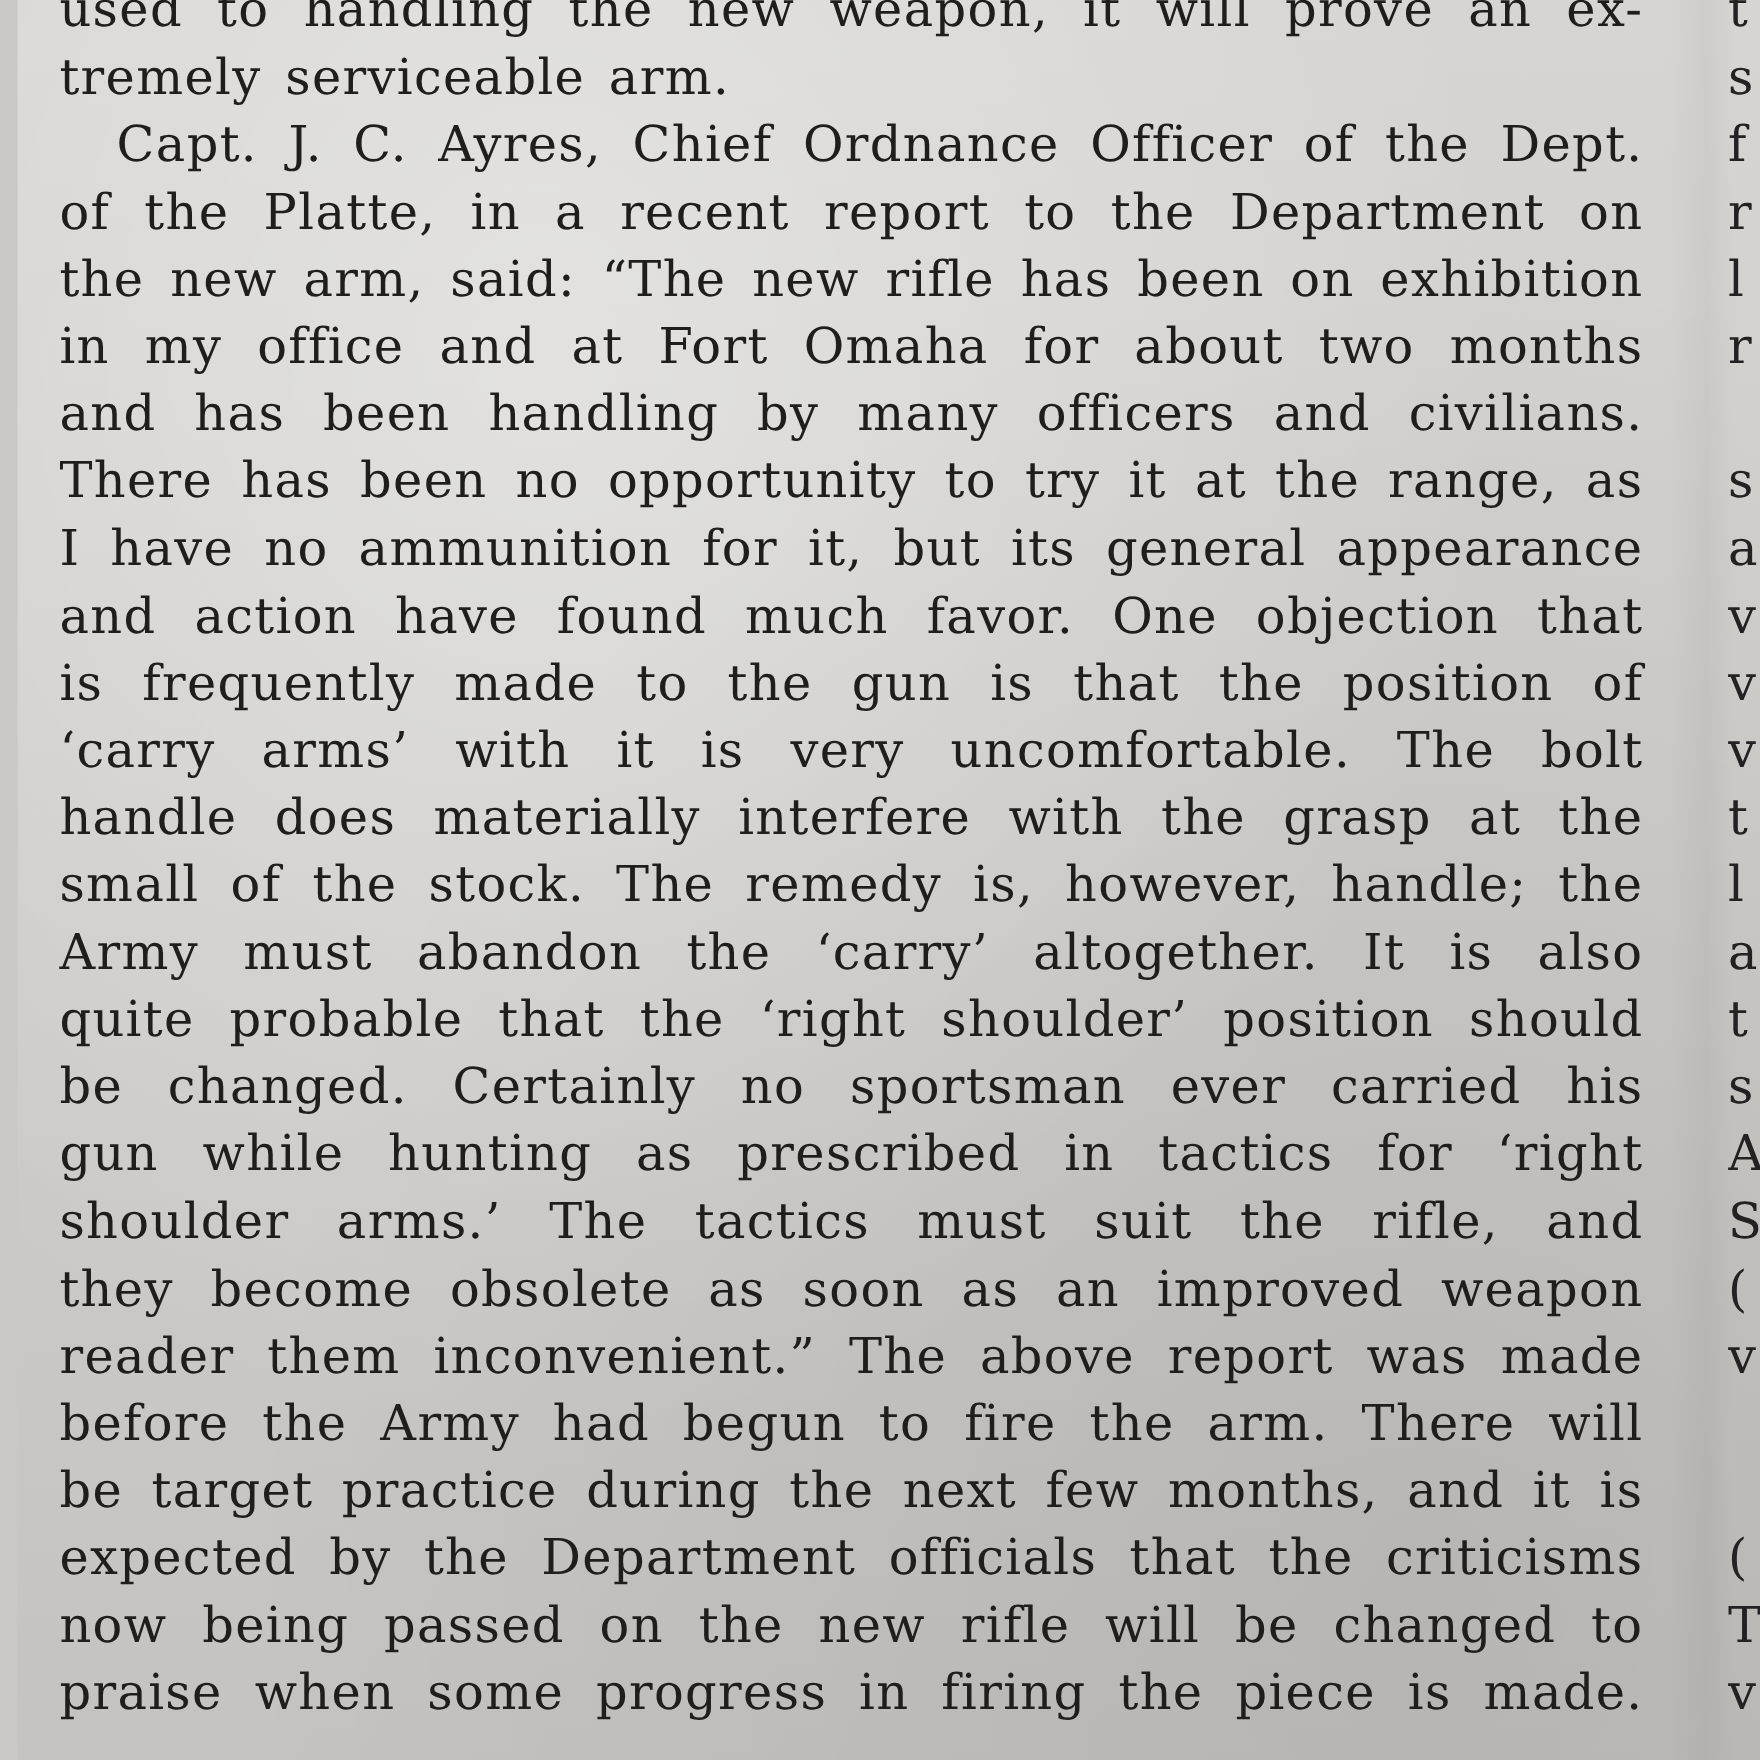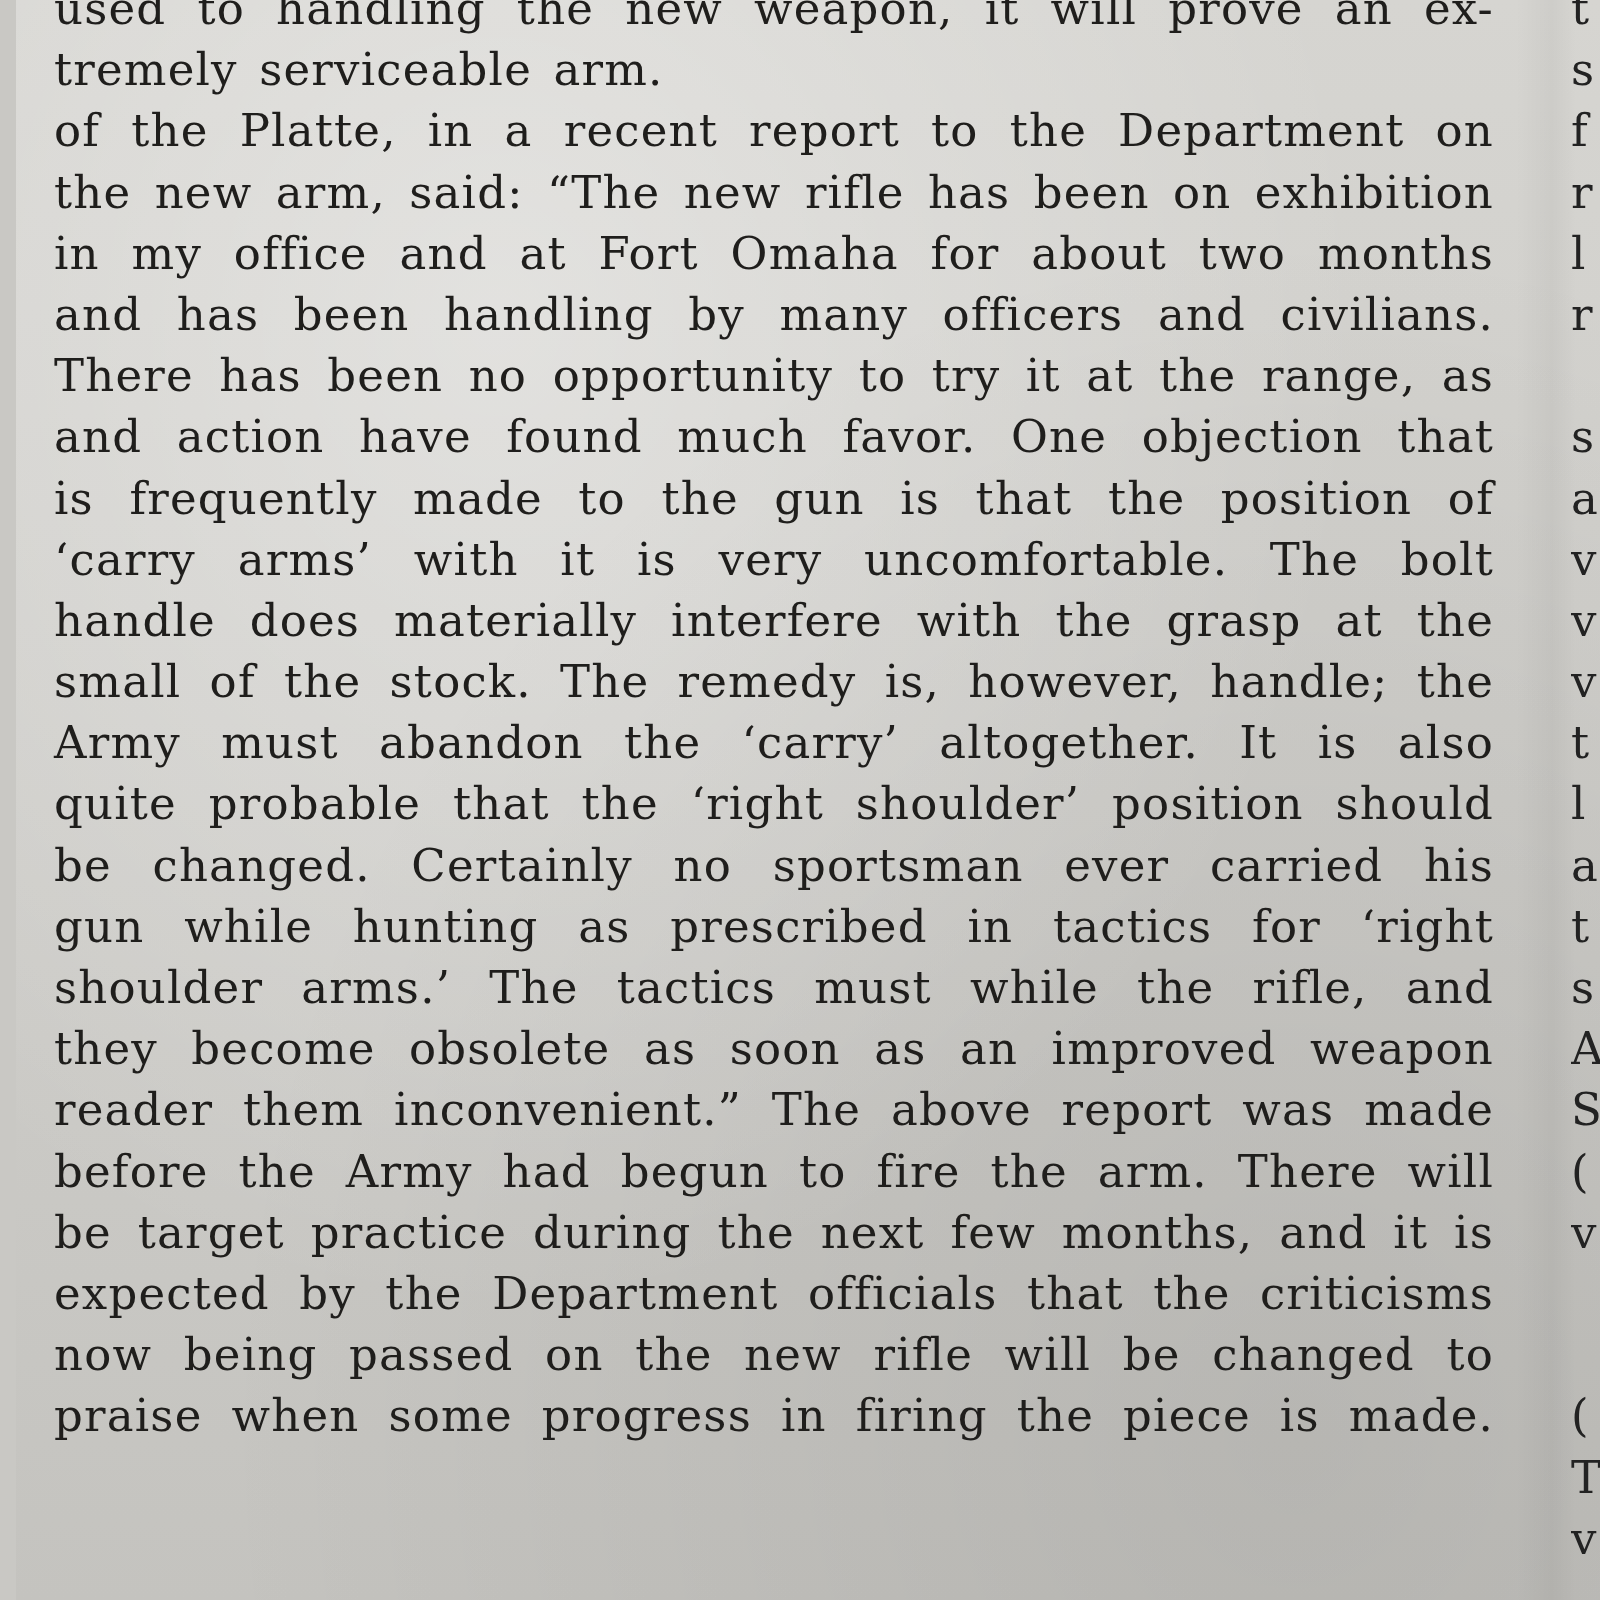--- a/index.html
+++ b/index.html
@@ -79,35 +79,37 @@
   </style>
 </head>
 <body>
 
 <div class="page">
   <div class="gutter-shadow"></div>
 
   <div class="column">
     <span class="line">used to handling the new weapon, it will prove an ex-</span>
     <span class="line last">tremely serviceable arm.</span>
+    <span class="line indent">Capt. J. C. Ayres, Chief Ordnance Officer of the Dept.</span>
     <span class="line">of the Platte, in a recent report to the Department on</span>
     <span class="line">the new arm, said: “The new rifle has been on exhibition</span>
     <span class="line">in my office and at Fort Omaha for about two months</span>
     <span class="line">and has been handling by many officers and civilians.</span>
     <span class="line">There has been no opportunity to try it at the range, as</span>
+    <span class="line">I have no ammunition for it, but its general appearance</span>
     <span class="line">and action have found much favor.  One objection that</span>
     <span class="line">is frequently made to the gun is that the position of</span>
     <span class="line">‘carry arms’ with it is very uncomfortable.  The bolt</span>
     <span class="line">handle does materially interfere with the grasp at the</span>
     <span class="line">small of the stock.  The remedy is, however, handle; the</span>
     <span class="line">Army must abandon the ‘carry’ altogether.  It is also</span>
     <span class="line">quite probable that the ‘right shoulder’ position should</span>
     <span class="line">be changed.  Certainly no sportsman ever carried his</span>
     <span class="line">gun while hunting as prescribed in tactics for ‘right</span>
-    <span class="line">shoulder arms.’  The tactics must while the rifle, and</span>
+    <span class="line">shoulder arms.’  The tactics must suit the rifle, and</span>
     <span class="line">they become obsolete as soon as an improved weapon</span>
     <span class="line">reader them inconvenient.” The above report was made</span>
     <span class="line">before the Army had begun to fire the arm.  There will</span>
     <span class="line">be target practice during the next few months, and it is</span>
     <span class="line">expected by the Department officials that the criticisms</span>
     <span class="line">now being passed on the new rifle will be changed to</span>
     <span class="line">praise when some progress in firing the piece is made.</span>
   </div>
 
   <div class="adjacent-column">

